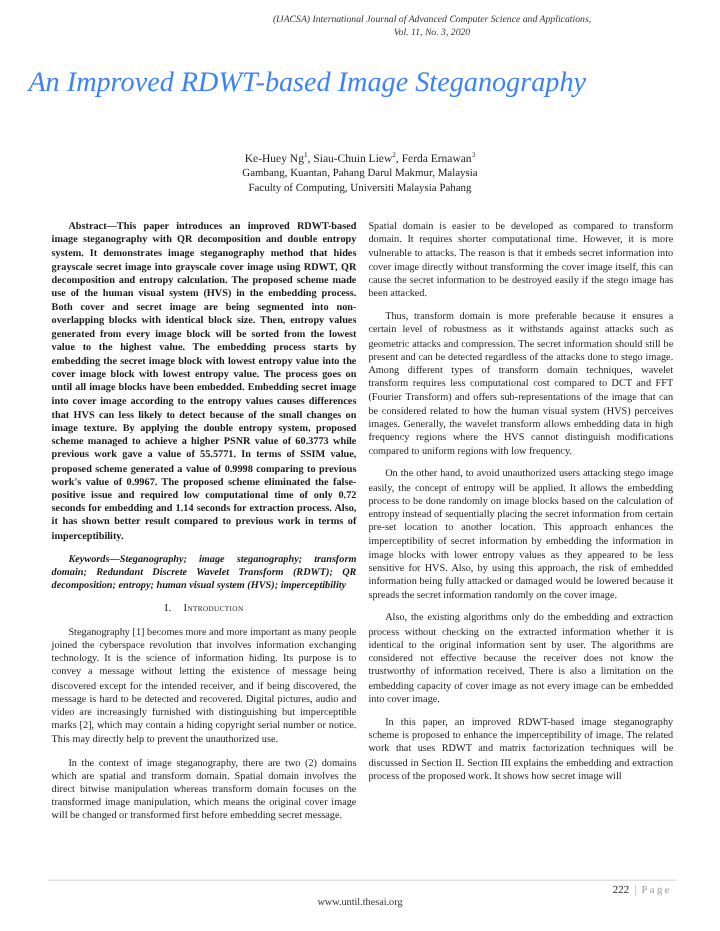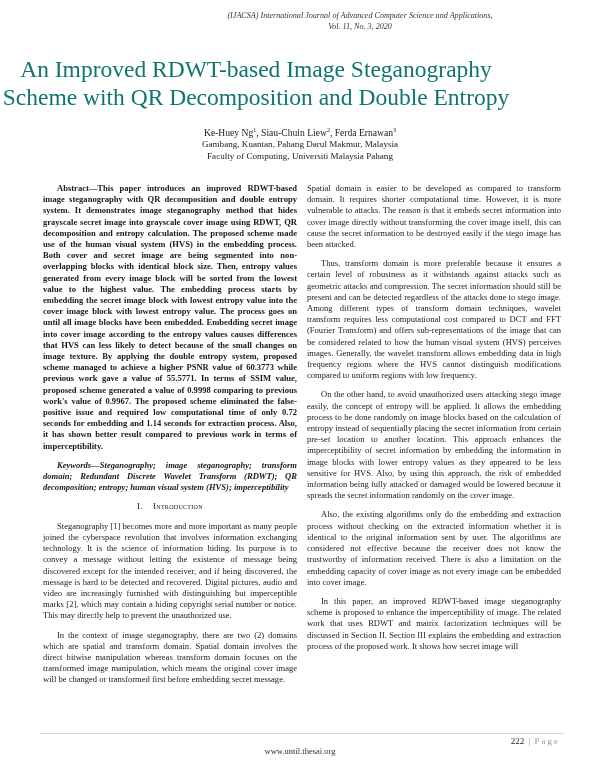--- a/index.html
+++ b/index.html
@@ -6,21 +6,21 @@
   body {
     width: 600px; height: 776px; position: relative; overflow: hidden;
     font-family: "Liberation Serif", "DejaVu Serif", serif; color: #1a1a1a;
   }
   .running-header {
     position: absolute; right: 40px; top: 10px; width: 400px;
     text-align: center; font-style: italic; font-size: 8.1px; line-height: 11px; color: #333;
   }
   .title {
     position: absolute; left: 0; top: 55px; width: 512px; text-align: center;
-    font-size: 23.5px; line-height: 28px; color: #0f766e;
+    font-size: 23.5px; line-height: 28px; color: #3b82f6; font-style: italic;
   }
   .authors {
     position: absolute; left: 0; top: 127px; width: 600px; text-align: center;
     font-size: 9.6px; line-height: 12px;
   }
   .authors sup { font-size: 6px; vertical-align: top; line-height: 6px; }
   .affil {
     position: absolute; left: 0; top: 139px; width: 600px; text-align: center;
     font-size: 9.1px; line-height: 11.5px;
   }
@@ -56,21 +56,20 @@
 </head>
 <body>
 
 <div class="running-header">
   <div>(IJACSA) International Journal of Advanced Computer Science and Applications,</div>
   <div>Vol. 11, No. 3, 2020</div>
 </div>
 
 <div class="title">
   <div>An Improved RDWT-based Image Steganography</div>
-  <div>Scheme with QR Decomposition and Double Entropy</div>
 </div>
 
 <div class="authors">
   <span>Ke-Huey Ng</span><sup>1</sup><span>, </span><span>Siau-Chuin Liew</span><sup>2</sup><span>, </span><span>Ferda Ernawan</span><sup>3</sup>
 </div>
 
 <div class="affil">
   <div>Gambang, Kuantan, Pahang Darul Makmur, Malaysia</div>
   <div>Faculty of Computing, Universiti Malaysia Pahang</div>
 </div>

